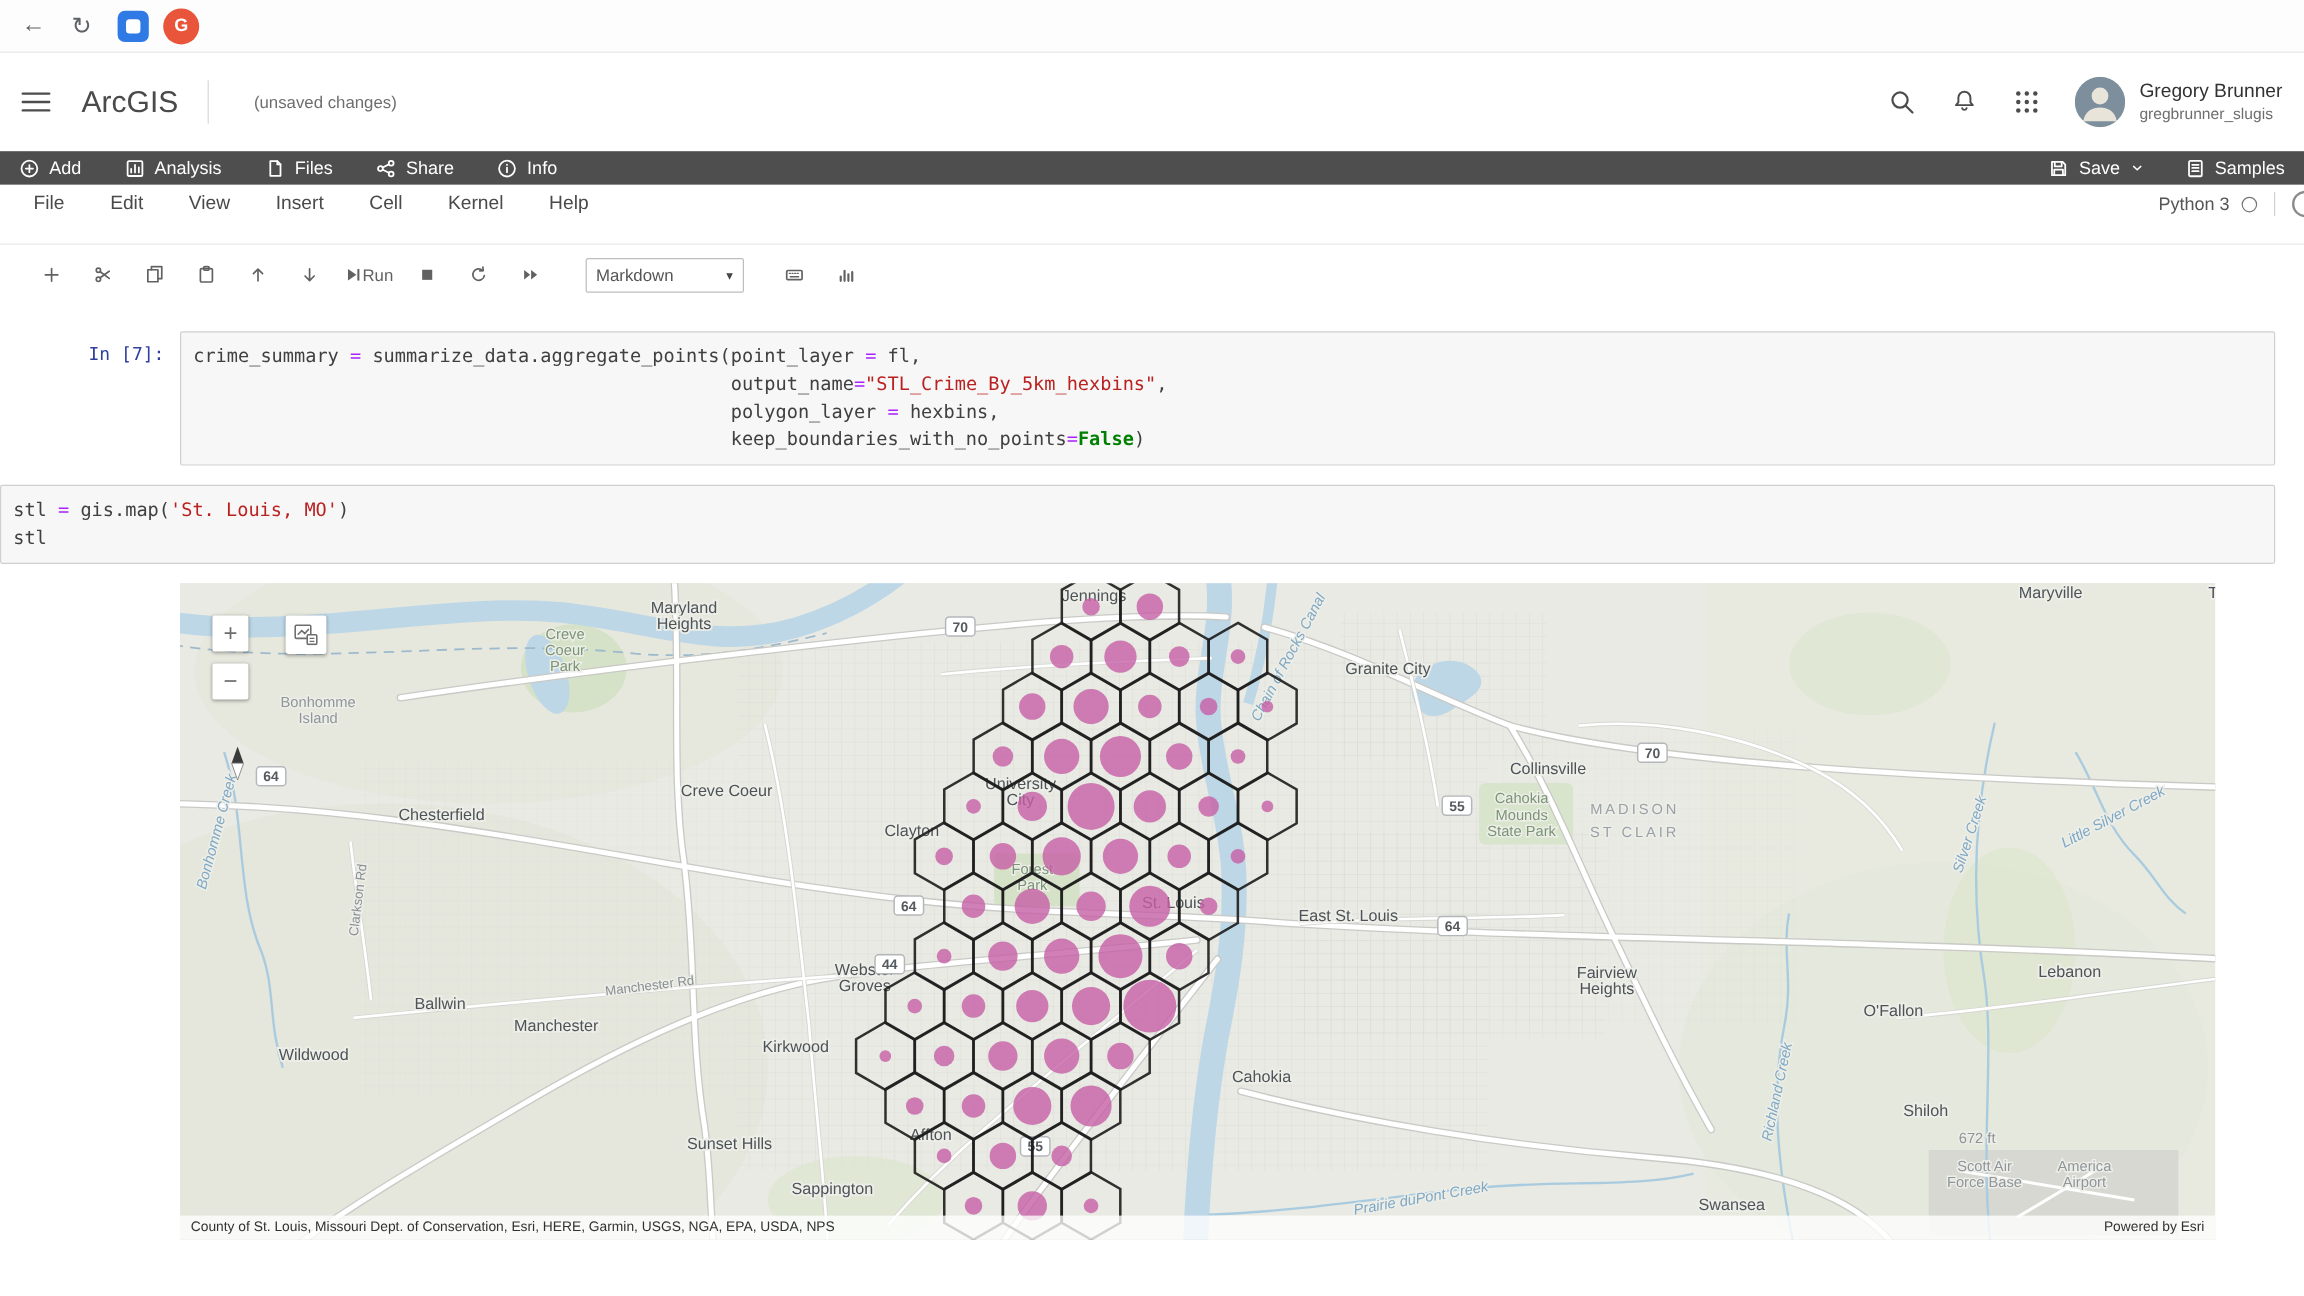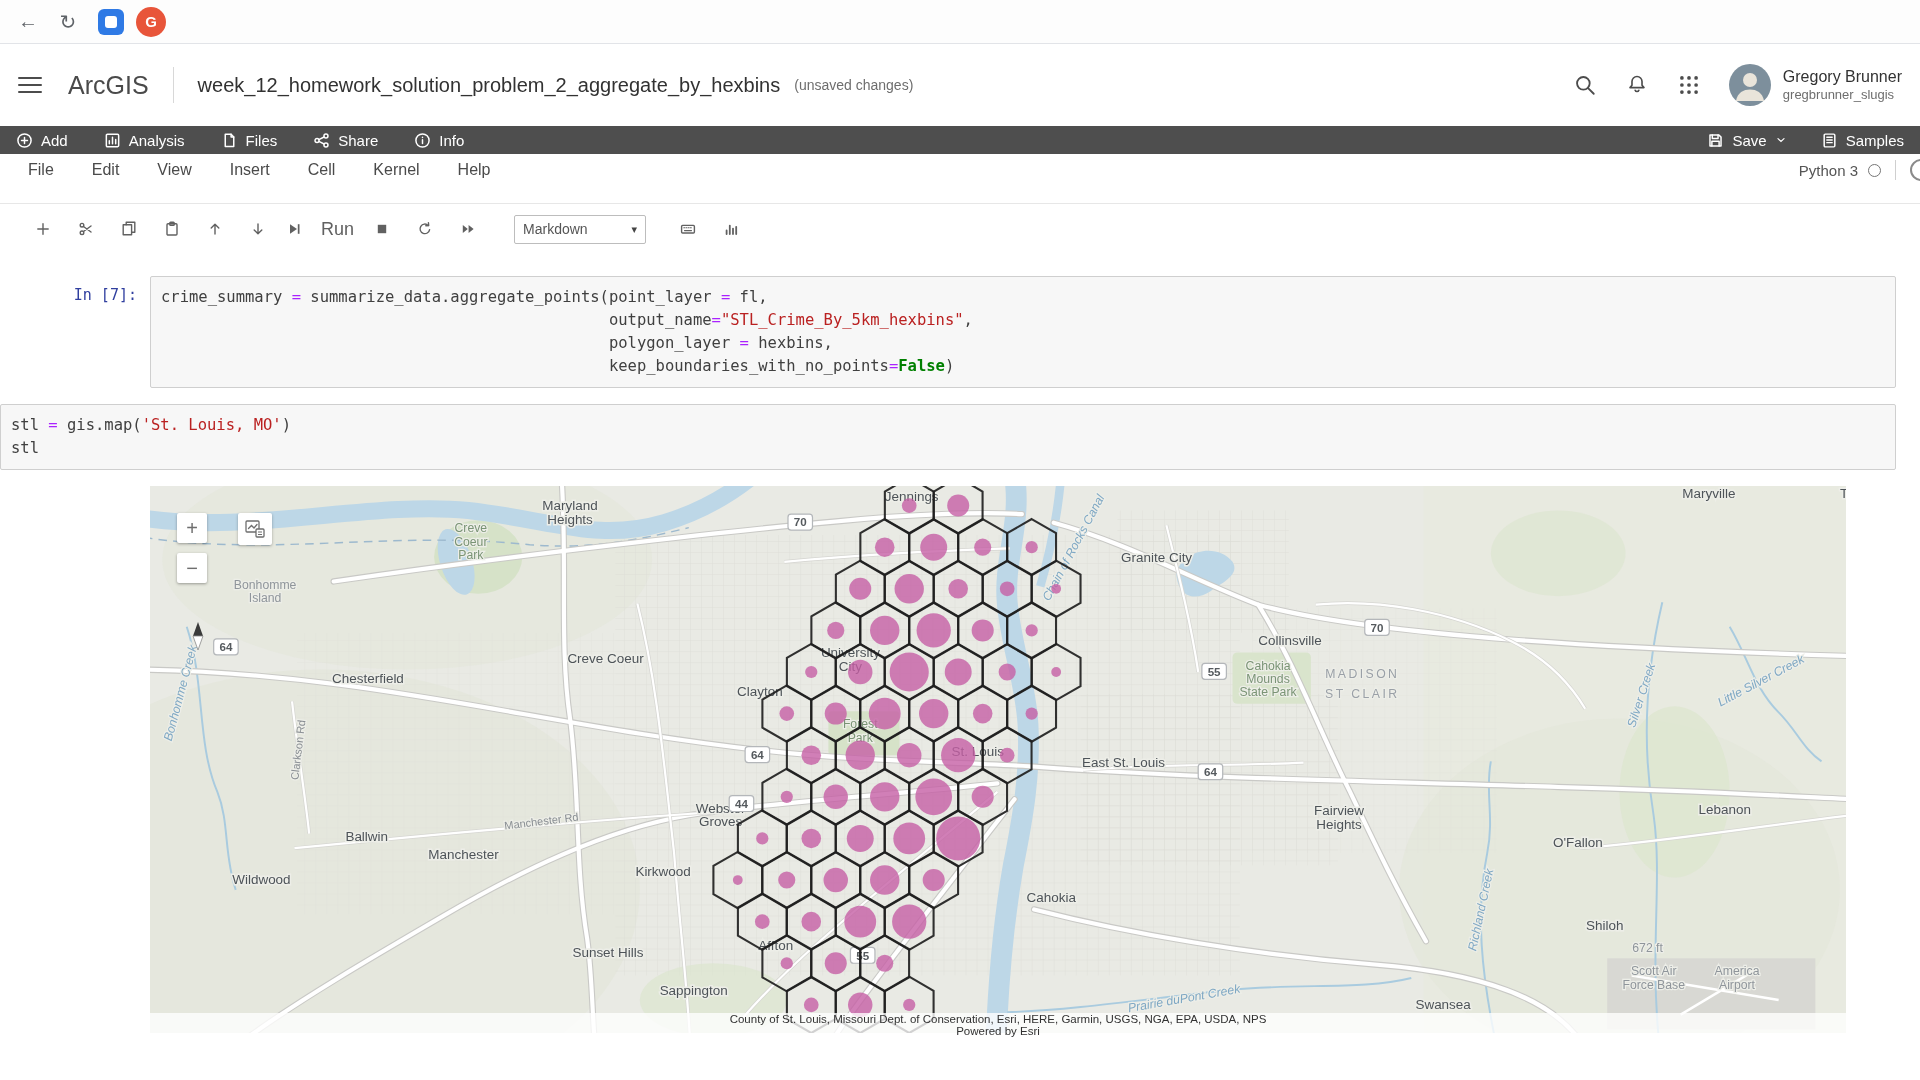--- a/index.html
+++ b/index.html
@@ -48,21 +48,21 @@
   .menubar { height:50px; display:flex; align-items:center; padding:0 0 17px 28px; border-bottom:1px solid #e7e7e7; background:#fff; overflow:hidden; }
   .menu-item { font-size:16px; color:#4a4a4a; margin-right:38px; cursor:pointer; white-space:nowrap; }
   .menu-right { margin-left:auto; display:flex; align-items:center; gap:10px; color:#555; }
   .kernel-name { font-size:15px; white-space:nowrap; }
   .kernel-circle { width:13px; height:13px; border:1.6px solid #767676; border-radius:50%; }
   .menu-right .mdiv { width:1px; height:20px; background:#cfcfcf; margin:0 4px; }
   .clip-circle { width:22px; height:22px; border:2px solid #8a8a8a; border-radius:50%; margin-right:-12px; flex:none; }
 
   
   .nb-toolbar { height:50px; display:flex; align-items:center; padding-left:28px; gap:13px; background:#fff; }
-  .nbbtn { height:30px; min-width:30px; display:flex; align-items:center; justify-content:center; gap:19px; color:#616161; cursor:pointer; border-radius:3px; font-size:18px; }
+  .nbbtn { height:30px; min-width:30px; display:flex; align-items:center; justify-content:center; gap:0; color:#616161; cursor:pointer; border-radius:3px; font-size:14px; }
   .nbbtn .ic { width:16px; height:16px; }
   .gap-l { margin-left:14px; }
   .cellselect { width:132px; height:29px; border:1px solid #bdbdbd; border-radius:2px; background:#fff; font-size:14px; color:#555; display:flex; align-items:center; justify-content:space-between; padding:0 8px; margin-left:18px; cursor:pointer; }
   .cellselect .arrow { font-size:11px; color:#444; }
 
   
   .notebook { padding-top:22px; background:#fff; }
   .cell { display:flex; margin-bottom:16px; }
   .prompt { width:150px; flex:none; text-align:right; padding-right:13px; padding-top:10px; font-family:"DejaVu Sans Mono",monospace; font-size:15px; color:#303f9f; white-space:nowrap; }
   .codebox { flex:1; margin-right:24px; background:#f7f7f7; border:1px solid #cfcfcf; border-radius:2px; padding:9px 10px; font-family:"DejaVu Sans Mono",monospace; font-size:15.5px; line-height:23px; color:#000; overflow:hidden; }
@@ -76,21 +76,21 @@
   .map-row { margin-bottom:0; }
   .map-wrap { position:relative; width:1696px; height:547px; flex:none; background:#e9eae4; }
   .map-wrap svg.basemap { display:block; width:100%; height:100%; }
   .maplbl-city  { font-size:11px; fill:#4d5358; paint-order:stroke fill; stroke:#edeee8; stroke-width:2.5px; text-anchor:middle; }
   .maplbl-park  { font-size:10px; fill:#7a9475; paint-order:stroke fill; stroke:#edeee8; stroke-width:2px; text-anchor:middle; }
   .maplbl-water { font-size:10px; font-style:italic; fill:#7fa8c4; paint-order:stroke fill; stroke:#edeee8; stroke-width:2px; text-anchor:middle; }
   .maplbl-area  { font-size:10px; fill:#9aa0a7; letter-spacing:2px; paint-order:stroke fill; stroke:#edeee8; stroke-width:2px; text-anchor:middle; }
   .maplbl-gray  { font-size:10px; fill:#8f959b; paint-order:stroke fill; stroke:#edeee8; stroke-width:2px; text-anchor:middle; }
   .maplbl-road  { font-size:9px; fill:#898e93; paint-order:stroke fill; stroke:#edeee8; stroke-width:2px; text-anchor:middle; }
   .shield-t { font-size:9.5px; font-weight:bold; fill:#555a5e; text-anchor:middle; }
-  .map-attrib { position:absolute; left:0; right:0; bottom:0; height:20px; background:rgba(255,255,255,.78); display:flex; align-items:center; justify-content:space-between; padding:0 9px; font-size:11.5px; color:#323232;flex-direction:column; }
+  .map-attrib { position:absolute; left:0; right:0; bottom:0; height:20px; background:rgba(255,255,255,.78); display:flex; align-items:center; justify-content:space-between; padding:0 9px; font-size:11.5px; color:#323232; }
   .zoom-box { position:absolute; left:27px; top:27px; width:30px; display:flex; flex-direction:column; gap:10px; }
   .zoom-btn { width:30px; height:30px; background:#fff; color:#6e6e6e; font-size:20px; display:flex; align-items:center; justify-content:center; box-shadow:0 1px 3px rgba(0,0,0,.35); cursor:pointer; border-radius:2px; }
   .legend-widget { position:absolute; left:88px; top:27px; width:34px; height:32px; background:#fff; box-shadow:0 1px 3px rgba(0,0,0,.3); border-radius:2px; display:flex; align-items:center; justify-content:center; color:#6e6e6e; cursor:pointer; }
   .compass { position:absolute; left:41px; top:136px; width:14px; height:28px; cursor:pointer; }
 </style>
 </head>
 <body>
 
 <div class="page">
 
@@ -102,21 +102,20 @@
   </div>
 
   <div class="arc-header">
     <div class="hamburger">
         <div></div>
         <div></div>
         <div></div>
       </div>
     <div class="brand">ArcGIS</div>
     <div class="vdiv"></div>
-    <div class="doc-title">week_12_homework_solution_problem_2_aggregate_by_hexbins</div>
     <div class="doc-sub">(unsaved changes)</div>
     <div class="hdr-right">
       <div class="hdr-ic">
         <svg viewBox="0 0 22 22" fill="none" stroke="currentColor" stroke-width="1.7" stroke-linecap="round">
             <circle cx="9.5" cy="9.5" r="5.8"></circle>
             <path d="M13.8 13.8L19 19"></path>
           </svg>
       </div>
       <div class="hdr-ic">
         <svg viewBox="0 0 22 22" fill="none" stroke="currentColor" stroke-width="1.5" stroke-linejoin="round">

